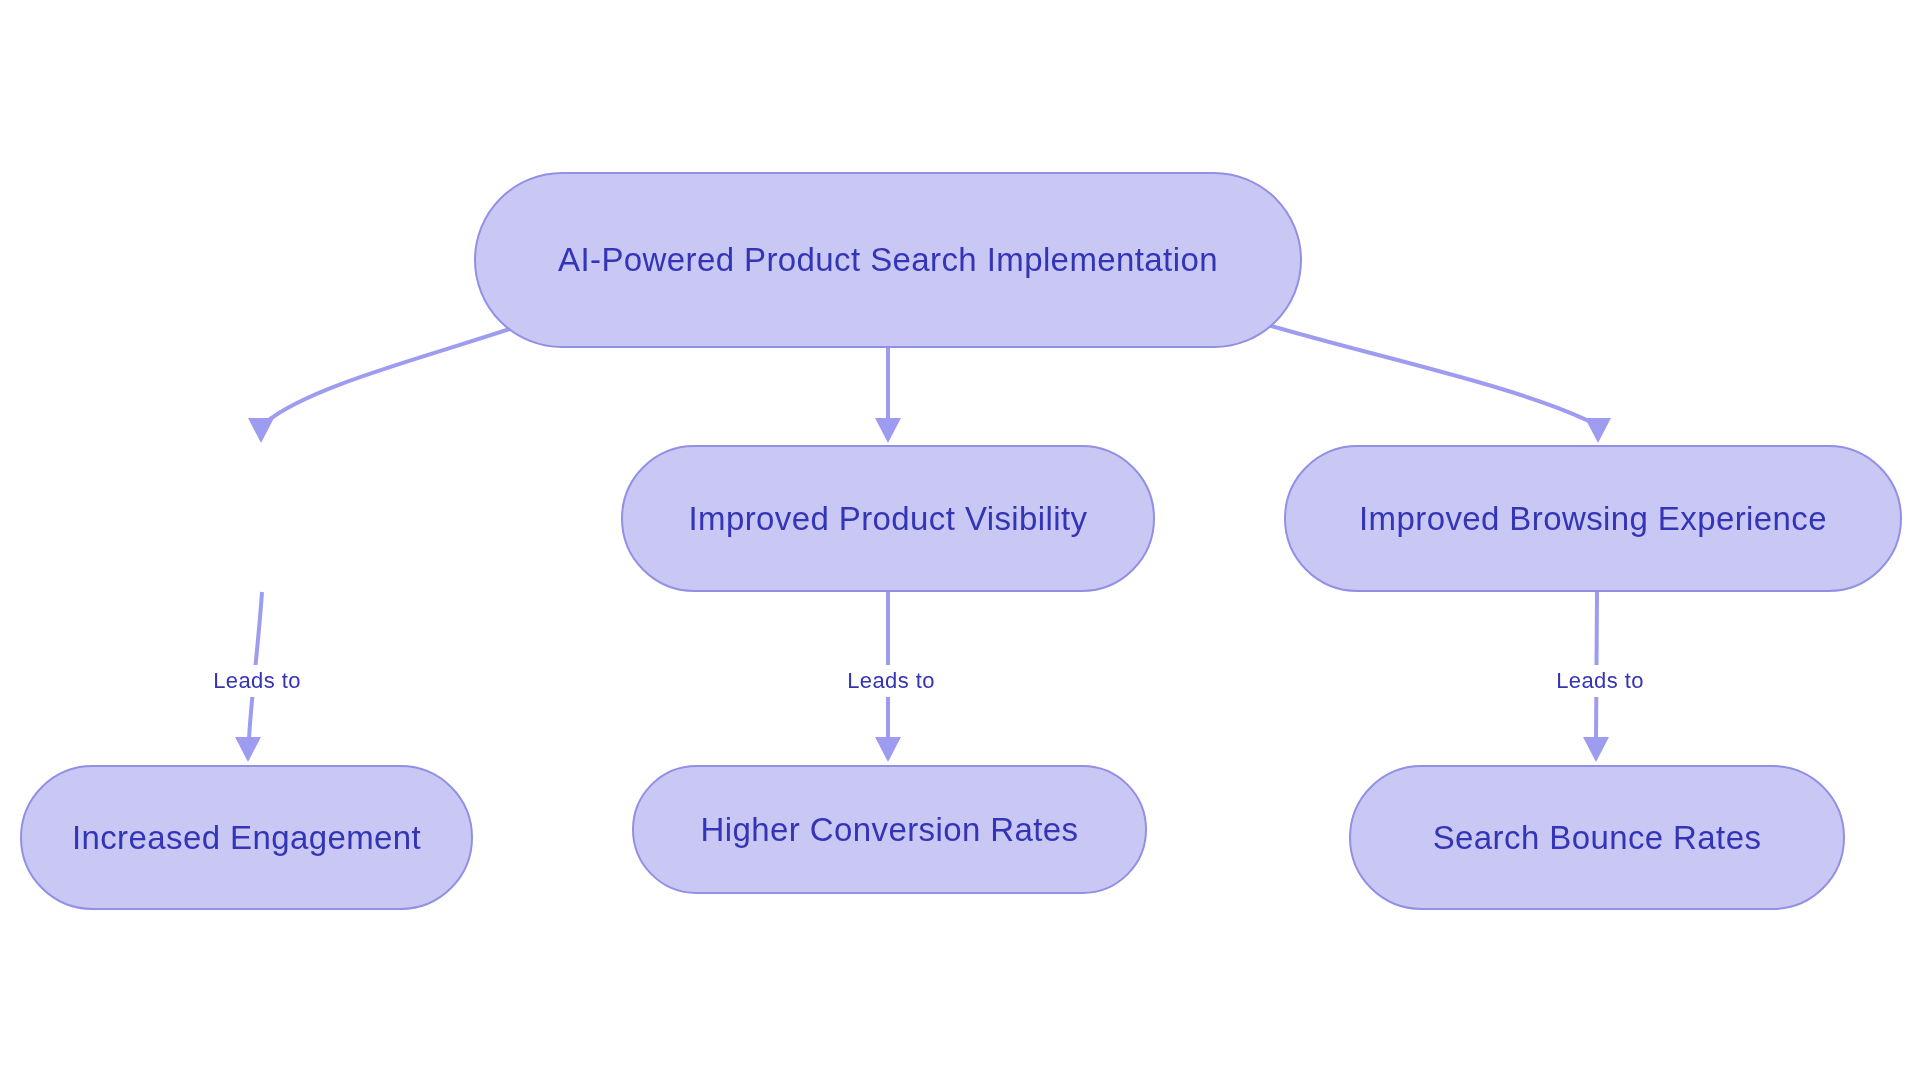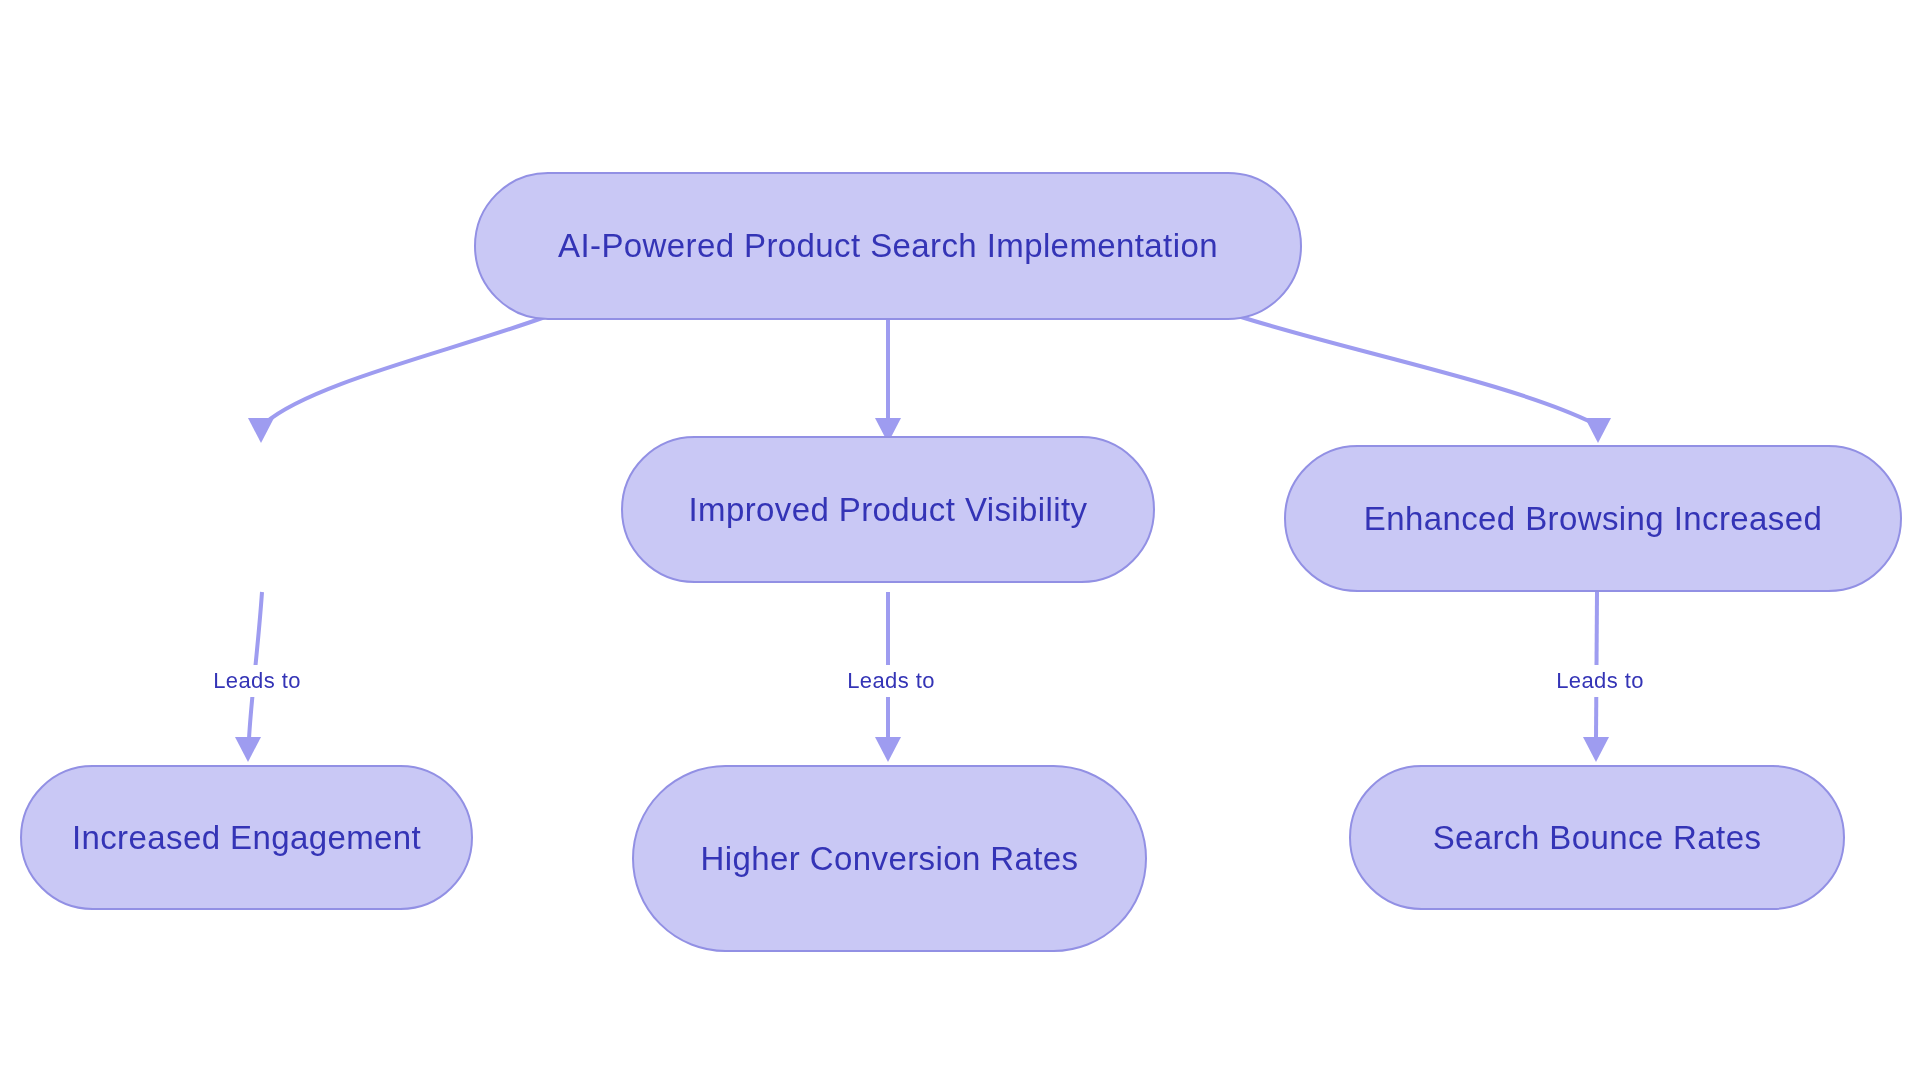--- a/index.html
+++ b/index.html
@@ -48,22 +48,22 @@
       <polygon points="875,418 901,418 888,443" class="edge-arrowhead"></polygon>
       <path d="M 1238 316 C 1348 351, 1512 383, 1593 423" class="edge-path"></path>
       <polygon points="1585,418 1611,418 1598,443" class="edge-arrowhead"></polygon>
       <path d="M 262 592 C 258 650, 251 700, 249 739" class="edge-path"></path>
       <polygon points="235,737 261,737 248,762" class="edge-arrowhead"></polygon>
       <path d="M 888 592 L 888 739" class="edge-path"></path>
       <polygon points="875,737 901,737 888,762" class="edge-arrowhead"></polygon>
       <path d="M 1597 592 L 1596 739" class="edge-path"></path>
       <polygon points="1583,737 1609,737 1596,762" class="edge-arrowhead"></polygon>
     </svg>
-    <div class="node" style="left: 474px; top: 172px; width: 828px; height: 148px;">AI-Powered Product Search Implementation</div>
-    <div class="node" style="left: 621px; top: 436px; width: 534px; height: 147px;">Improved Product Visibility</div>
-    <div class="node" style="left: 1284px; top: 445px; width: 618px; height: 147px;">Enhanced Browsing Increased</div>
+    <div class="node" style="left: 474px; top: 172px; width: 828px; height: 176px;">AI-Powered Product Search Implementation</div>
+    <div class="node" style="left: 621px; top: 445px; width: 534px; height: 147px;">Improved Product Visibility</div>
+    <div class="node" style="left: 1284px; top: 445px; width: 618px; height: 147px;">Improved Browsing Experience</div>
     <div class="node" style="left: 20px; top: 765px; width: 453px; height: 145px;">Increased Engagement</div>
-    <div class="node" style="left: 632px; top: 765px; width: 515px; height: 187px;">Higher Conversion Rates</div>
+    <div class="node" style="left: 632px; top: 765px; width: 515px; height: 129px;">Higher Conversion Rates</div>
     <div class="node" style="left: 1349px; top: 765px; width: 496px; height: 145px;">Search Bounce Rates</div>
     <div class="edge-label" style="left: 257px; top: 681px;">Leads to</div>
     <div class="edge-label" style="left: 891px; top: 681px;">Leads to</div>
     <div class="edge-label" style="left: 1600px; top: 681px;">Leads to</div>
   </div>
 
 </body></html>

